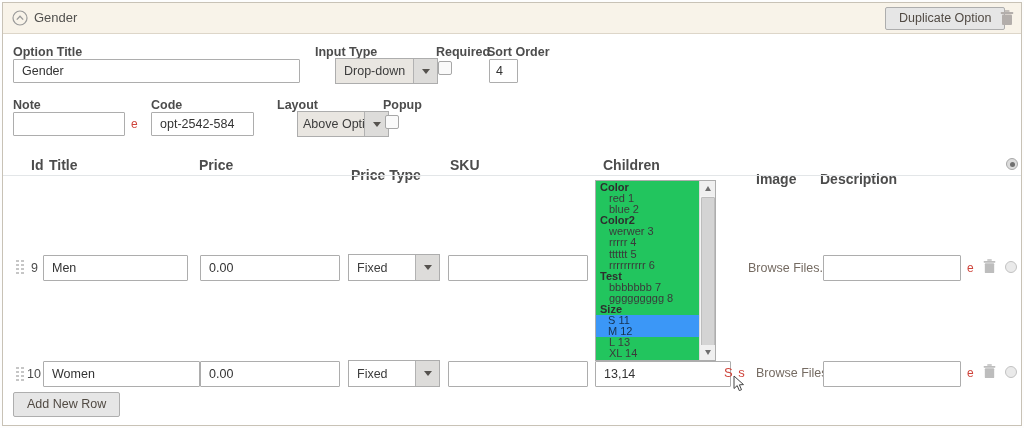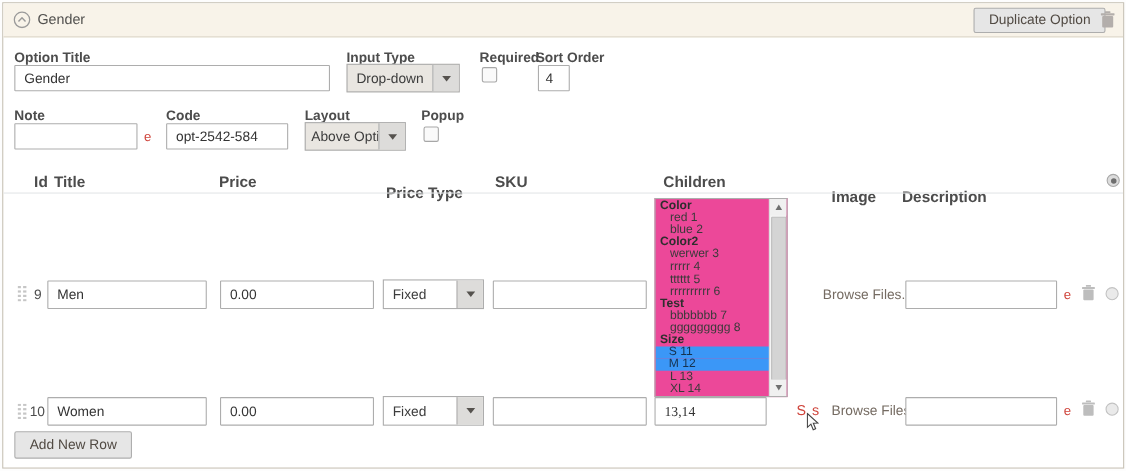--- a/index.html
+++ b/index.html
@@ -4,37 +4,37 @@
 <style>
   html,body{margin:0;padding:0;background:#fdfdfd;font-family:"Liberation Sans",sans-serif;}
   .panel{position:relative;width:1018px;height:422px;margin:2px;border:1px solid #c8c2b6;background:#fff;overflow:hidden;}
   .hdr{position:absolute;top:0;left:0;right:0;height:30px;background:#f8f3e9;border-bottom:1px solid #ddd6c9;}
   .hdr-title{position:absolute;left:31px;top:7px;font-size:13px;color:#51504e;}
   .collapse{position:absolute;left:9px;top:7px;width:16px;height:16px;}
   .dup-btn{position:absolute;left:882px;top:4px;height:23px;line-height:21px;padding:0 13px;background:#e6e6e6;border:1px solid #adadad;border-radius:2px;font-size:12.5px;color:#514a43;box-sizing:border-box;}
   .label{position:absolute;font-size:12.5px;font-weight:600;color:#4c4c4c;white-space:nowrap;}
   .tinput{position:absolute;height:24px;box-sizing:border-box;border:1px solid #adadad;background:#fff;font-family:"Liberation Sans",sans-serif;font-size:12.5px;color:#333;padding:0 8px;border-radius:1px;}
   .sel{position:absolute;display:flex;align-items:stretch;box-sizing:border-box;border:1px solid #adadad;height:26px;background:#fff;}
-  .sel.gray{background:#e9e6e1;}
+  .sel.gray{background:#e9e6e1;margin-left:20px;}
   .sel .txt{flex:1;display:flex;align-items:center;padding:0 8px;font-size:12.5px;color:#3c3c3c;white-space:nowrap;overflow:hidden;}
   .sel .btn{width:23px;background:#dddcda;border-left:1px solid #b2b2b2;display:flex;align-items:center;justify-content:center;}
   .caret{width:0;height:0;border-left:4px solid transparent;border-right:4px solid transparent;border-top:5px solid #55524e;}
   .checkbox{position:absolute;width:12px;height:12px;border:1px solid #a7a7a7;background:#fafafa;border-radius:2px;}
   .err{position:absolute;color:#cf443b;font-size:12px;font-weight:400;}
   .hsep{position:absolute;left:0;right:0;height:1px;background:#e3e6e8;}
   .thead{position:absolute;font-size:14px;font-weight:600;color:#4c4c4c;white-space:nowrap;}
   .idtxt{position:absolute;font-size:12.5px;color:#4c4c4c;}
   .browse{position:absolute;font-size:12.5px;color:#756b62;white-space:nowrap;}
   .trash{position:absolute;width:16px;height:18px;}
   .radio{position:absolute;width:12px;height:12px;border-radius:50%;box-sizing:border-box;}
   .radio.empty{border:1px solid #c2c2c2;background:#eaeaea;}
   .radio.filled{border:1px solid #a9a9a9;background:#dcdcdc;}
   .radio.filled::after{content:"";position:absolute;left:2.5px;top:2.5px;width:5px;height:5px;border-radius:50%;background:#6f6f6f;}
   .drag{position:absolute;width:9px;height:14px;}
-  .listbox{position:absolute;left:592px;top:177px;width:121px;height:181px;box-sizing:border-box;border:1px solid #adadad;background:#ec4899;overflow:hidden;}
+  .listbox{position:absolute;left:592px;top:177px;width:121px;height:181px;box-sizing:border-box;border:1px solid #adadad;background:#22c55e;overflow:hidden;}
   .lb-content{position:absolute;left:0;top:1px;right:15px;bottom:0;font-size:11px;line-height:11.1px;color:#3a3a3a;}
   .og-label{font-weight:700;padding-left:4px;color:#2e2e2e;}
   .opt{padding-left:13px;white-space:nowrap;}
   .opt.selected{background:#3b97f7;color:#16324f;padding-left:12px;}
   .sb{position:absolute;top:0;bottom:0;right:0;width:15px;background:#f4f4f4;border-left:1px solid #dcdcdc;}
   .sb-up,.sb-dn{position:absolute;left:0;width:15px;height:15px;background:#f0f0f0;display:flex;align-items:center;justify-content:center;}
   .sb-up{top:0;} .sb-dn{bottom:0;}
   .tri-up{width:0;height:0;border-left:3.5px solid transparent;border-right:3.5px solid transparent;border-bottom:5px solid #6f6f6f;}
   .tri-dn{width:0;height:0;border-left:3.5px solid transparent;border-right:3.5px solid transparent;border-top:5px solid #6f6f6f;}
   .sb-thumb{position:absolute;left:1px;top:16px;width:12px;height:147px;background:#d4d4d4;border:1px solid #bdbdbd;border-radius:1px;}
@@ -80,21 +80,21 @@
   <span class="checkbox" style="left:435px;top:58px;"></span>
 
   <span class="label" style="left:484px;top:42px;">Sort Order</span>
   <input class="tinput" style="left: 486px; top: 56px; width: 29px; padding: 0px 6px;" value="4">
 
   <span class="label" style="left:10px;top:95px;">Note</span>
   <input class="tinput" style="left: 10px; top: 109px; width: 112px;" value="">
   <span class="err" style="left:128px;top:114px;">e</span>
 
   <span class="label" style="left:148px;top:95px;">Code</span>
-  <input class="tinput" style="left: 148px; top: 109px; width: 111px;" value="opt-2542-584">
+  <input class="tinput" style="left: 148px; top: 109px; width: 103px;" value="opt-2542-584">
 
   <span class="label" style="left:274px;top:95px;">Layout</span>
   <div class="sel gray" style="left:274px;top:108px;width:92px;">
     <span class="txt" style="padding:0 5px;">Above Option</span>
     <span class="btn">
         <span class="caret"></span>
       </span>
   </div>
 
   <span class="label" style="left:380px;top:95px;">Popup</span>
@@ -186,30 +186,30 @@
           <rect x="0" y="4" width="3" height="2"></rect>
           <rect x="5" y="4" width="3" height="2"></rect>
           <rect x="0" y="8" width="3" height="2"></rect>
           <rect x="5" y="8" width="3" height="2"></rect>
           <rect x="0" y="12" width="3" height="2"></rect>
           <rect x="5" y="12" width="3" height="2"></rect>
         </g>
       </svg>
   </span>
   <span class="idtxt" style="left:24px;top:364px;">10</span>
-  <input class="tinput" style="left: 40px; top: 358px; width: 145px; height: 26px;" value="Women">
+  <input class="tinput" style="left: 40px; top: 358px; width: 157px; height: 26px;" value="Women">
   <input class="tinput" style="left: 197px; top: 358px; width: 140px; height: 26px;" value="0.00">
   <div class="sel" style="left:345px;top:357px;width:92px;height:27px;">
     <span class="txt">Fixed</span>
     <span class="btn">
         <span class="caret"></span>
       </span>
   </div>
   <input class="tinput" style="left: 445px; top: 358px; width: 140px; height: 26px;" value="">
-  <input class="tinput" style="left: 592px; top: 358px; width: 102px; height: 26px; font-family: Liberation Serif, serif;" value="13,14">
+  <input class="tinput" style="left: 592px; top: 358px; width: 136px; height: 26px;" value="13,14">
   <span class="flags" style="left:721px;top:362px;">S s</span>
   <span class="browse" style="left:753px;top:363px;">Browse Files...</span>
   <input class="tinput" style="left: 820px; top: 358px; width: 138px; height: 26px;" value="">
   <span class="err" style="left:964px;top:363px;">e</span>
   <span class="trash" style="left:979px;top:360px;">
     <svg width="15" height="17" viewBox="0 0 16 18">
         <rect x="3" y="5.5" width="10" height="10.5" rx="1" fill="#bdbdbd"></rect>
         <rect x="1.8" y="3" width="12.4" height="2" rx="0.5" fill="#bdbdbd"></rect>
         <rect x="5.5" y="1.2" width="5" height="1.6" rx="0.5" fill="#bdbdbd"></rect>
       </svg>

